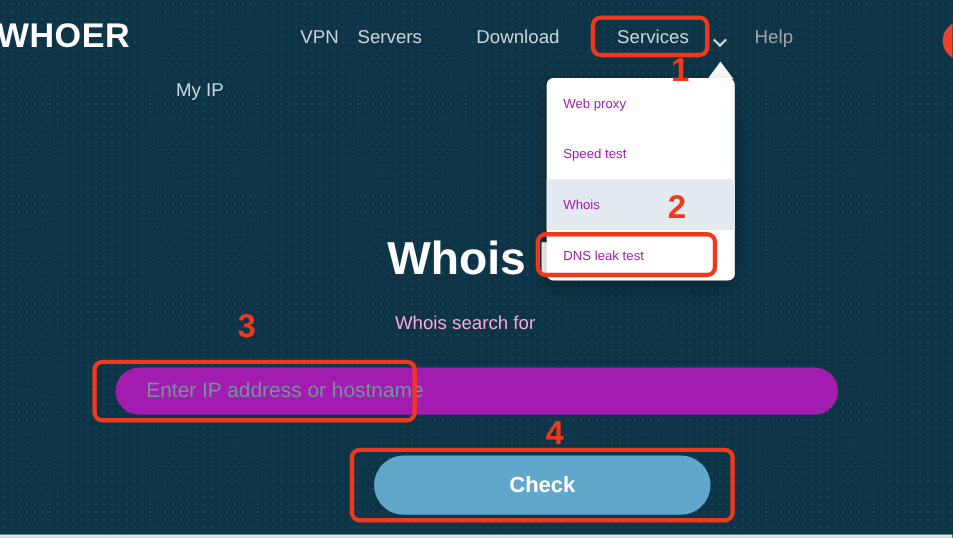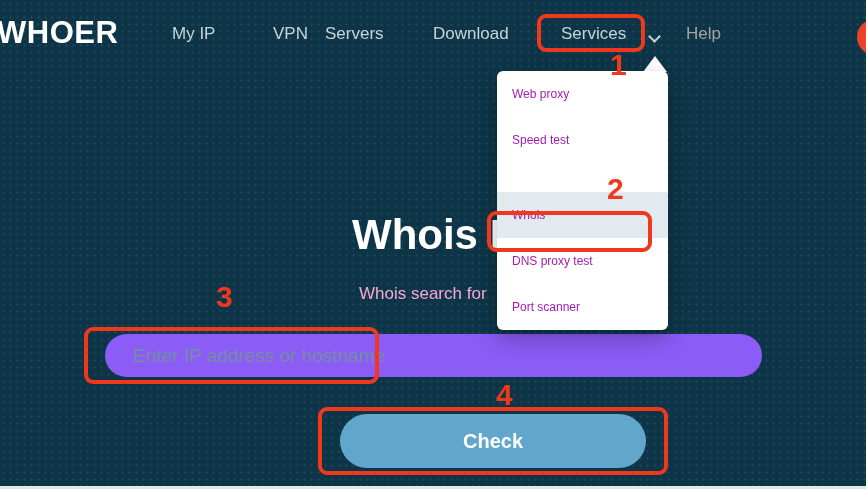--- a/index.html
+++ b/index.html
@@ -16,21 +16,21 @@
   
   .logo {
     position:absolute; left:-3px; top:15px;
     font-size:31px; font-weight:800; letter-spacing:.5px; color:#ffffff;
     cursor:pointer;
   }
   .nav-item {
     position:absolute; top:24px;
     font-size:17px; color:#c9d3d8; cursor:pointer; white-space:nowrap;
   }
-  .nav-myip     { left:172px; }
+  .nav-myip     { left:160px;margin-top:48px; }
   .nav-vpn      { left:250px;margin-left:23px; }
   .nav-servers  { left:325px; }
   .nav-download { left:433px; }
   .nav-services { left:561px; }
   .nav-help     { left:686px; color:#a3a3a3; }
   .chevron-down {
     position:absolute; left:650px; top:32px;
     width:9px; height:9px;
     border-right:2px solid #c9d3d8; border-bottom:2px solid #c9d3d8;
     transform:rotate(45deg); cursor:pointer;
@@ -47,21 +47,21 @@
     font-size:42px; font-weight:600; color:#ffffff; white-space:nowrap;
     z-index:1;
   }
   .hero-subtitle {
     position:absolute; left:359px; top:284px;
     font-size:17px; color:#f9a8d4; white-space:nowrap; z-index:1;
   }
   .whois-input {
     position:absolute; left:105px; top:334px;
     width:657px; height:43px;
-    background:#8b5cf6; border:none; border-radius:22px;
+    background:#a21caf; border:none; border-radius:22px;
     padding:0 28px; font-size:19px; color:#d7e2e8;
     font-family:inherit; outline:none; z-index:1;
   }
   .whois-input::placeholder { color:#74919f; opacity:1; }
   .check-button {
     position:absolute; left:340px; top:414px;
     width:306px; height:54px; border-radius:27px;
     background:#61a7cc; border:none;
     color:#ffffff; font-size:20px; font-weight:700;
     font-family:inherit; cursor:pointer; z-index:1;
@@ -77,21 +77,21 @@
   .dropdown {
     position:absolute; left:497px; top:71px; width:171px;
     background:#ffffff; border-radius:6px;
     box-shadow:0 8px 22px rgba(0,0,0,.28);
     z-index:5; padding:0;
   }
   .dropdown-item {
     height:46px; line-height:46px; padding-left:15px;
     font-size:12px; color:#a21caf; cursor:pointer; white-space:nowrap;
   }
-  .dropdown-item.active { background:#e2e9ef;margin-top:29px; }
+  .dropdown-item.active { background:#e2e9ef; }
 
   
   .annotation-box {
     position:absolute; border:4px solid #f0391c; border-radius:9px;
     z-index:10; pointer-events:none;
   }
   .box-1 { left:537px; top:14px;  width:108px; height:38px; }
   .box-2 { left:487px; top:211px; width:165px; height:41px; }
   .box-3 { left:84px;  top:327px; width:295px; height:57px; }
   .box-4 { left:318px; top:407px; width:350px; height:68px; }
@@ -129,22 +129,21 @@
 
 <input class="whois-input" type="text" placeholder="Enter IP address or hostname" style="">
 
 <button class="check-button">Check</button>
 
 <div class="dropdown-arrow"></div>
 <div class="dropdown">
   <div class="dropdown-item">Web proxy</div>
   <div class="dropdown-item">Speed test</div>
   <div class="dropdown-item active">Whois</div>
-  <div class="dropdown-item">DNS proxy test</div>
-  <div class="dropdown-item">Port scanner</div>
+  <div class="dropdown-item">DNS leak test</div>
 </div>
 
 <div class="annotation-box box-1"></div>
 <div class="annotation-box box-2"></div>
 <div class="annotation-box box-3"></div>
 <div class="annotation-box box-4"></div>
 
 <div class="annotation-number num-1">1</div>
 <div class="annotation-number num-2">2</div>
 <div class="annotation-number num-3">3</div>

